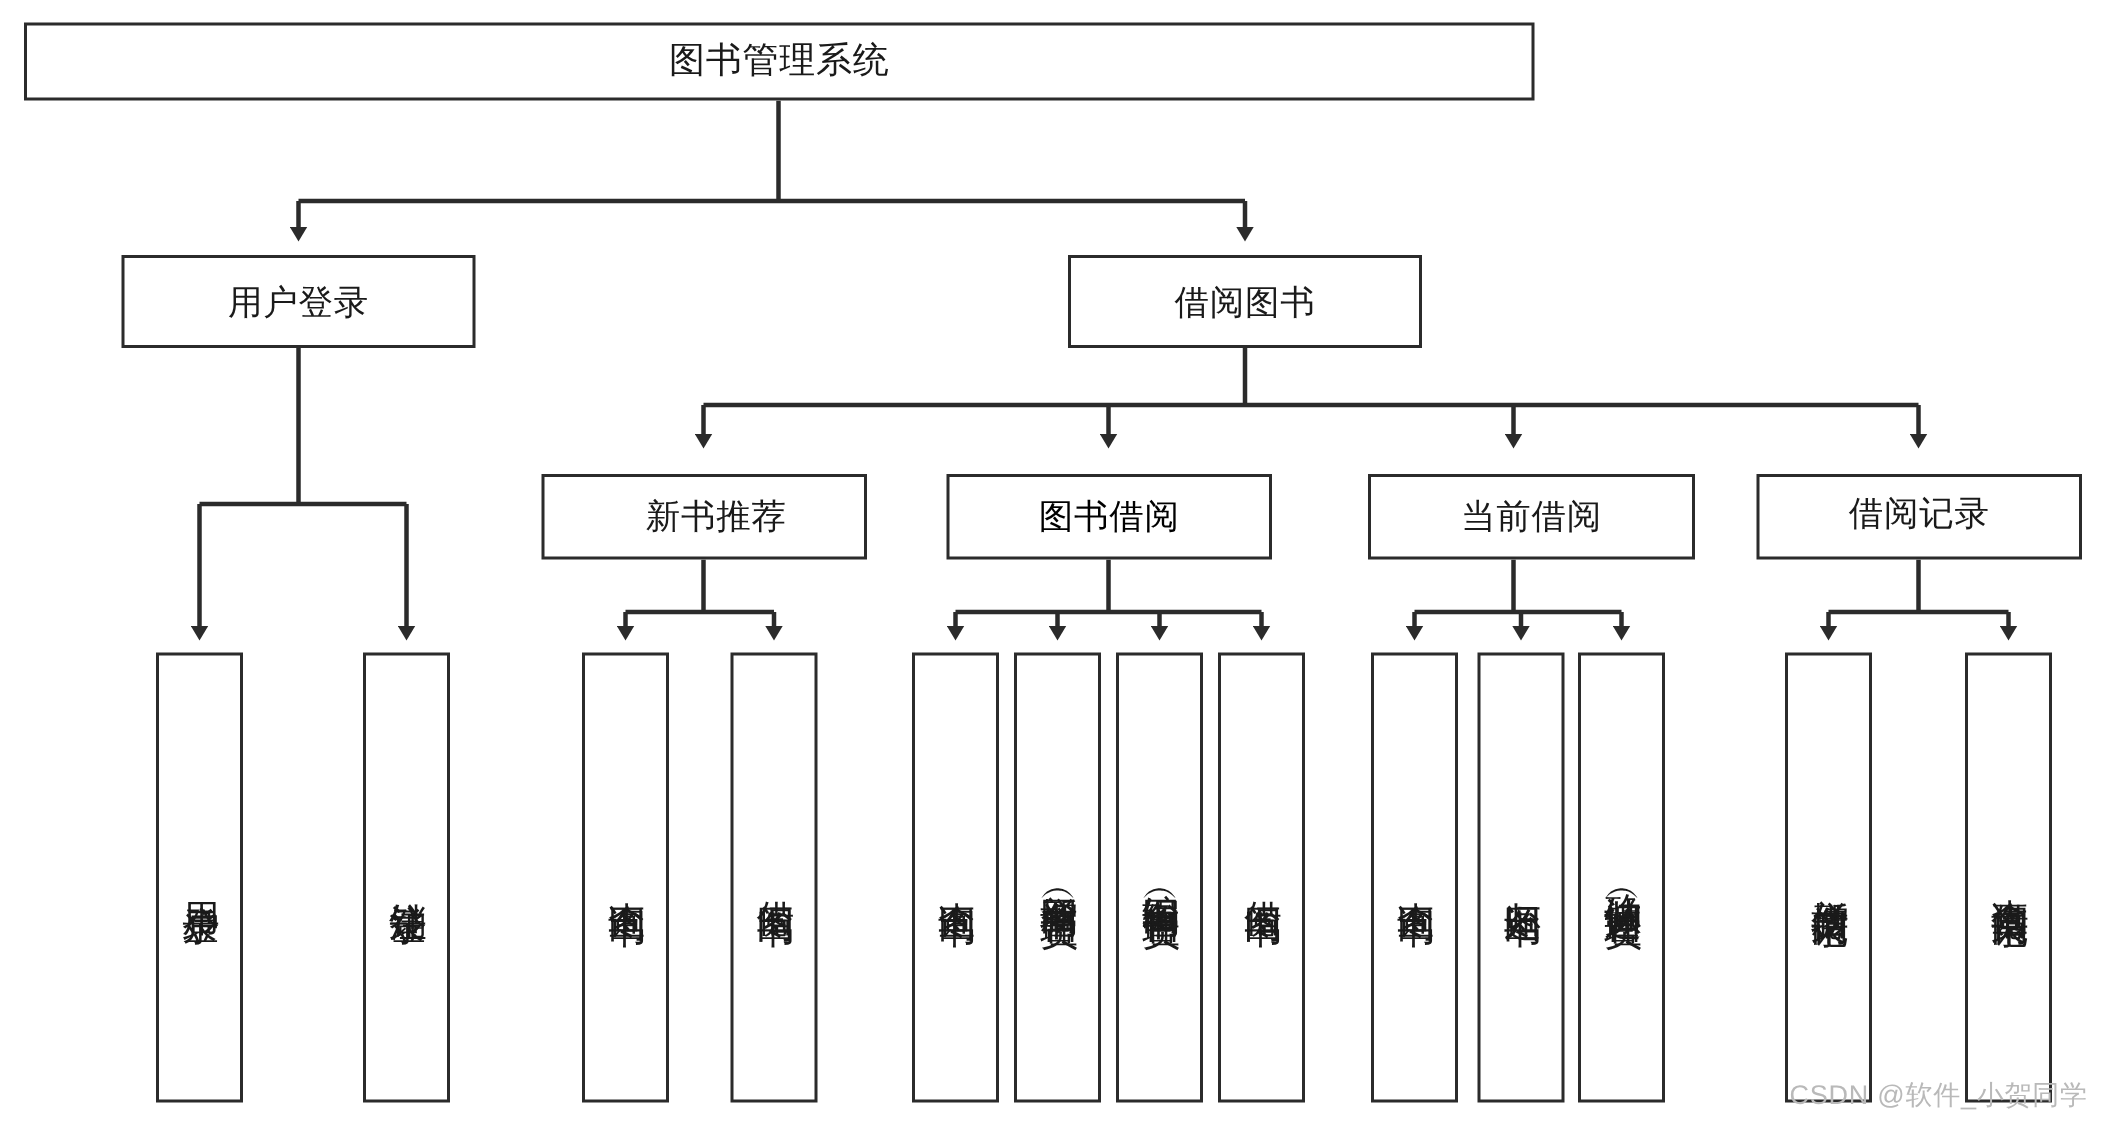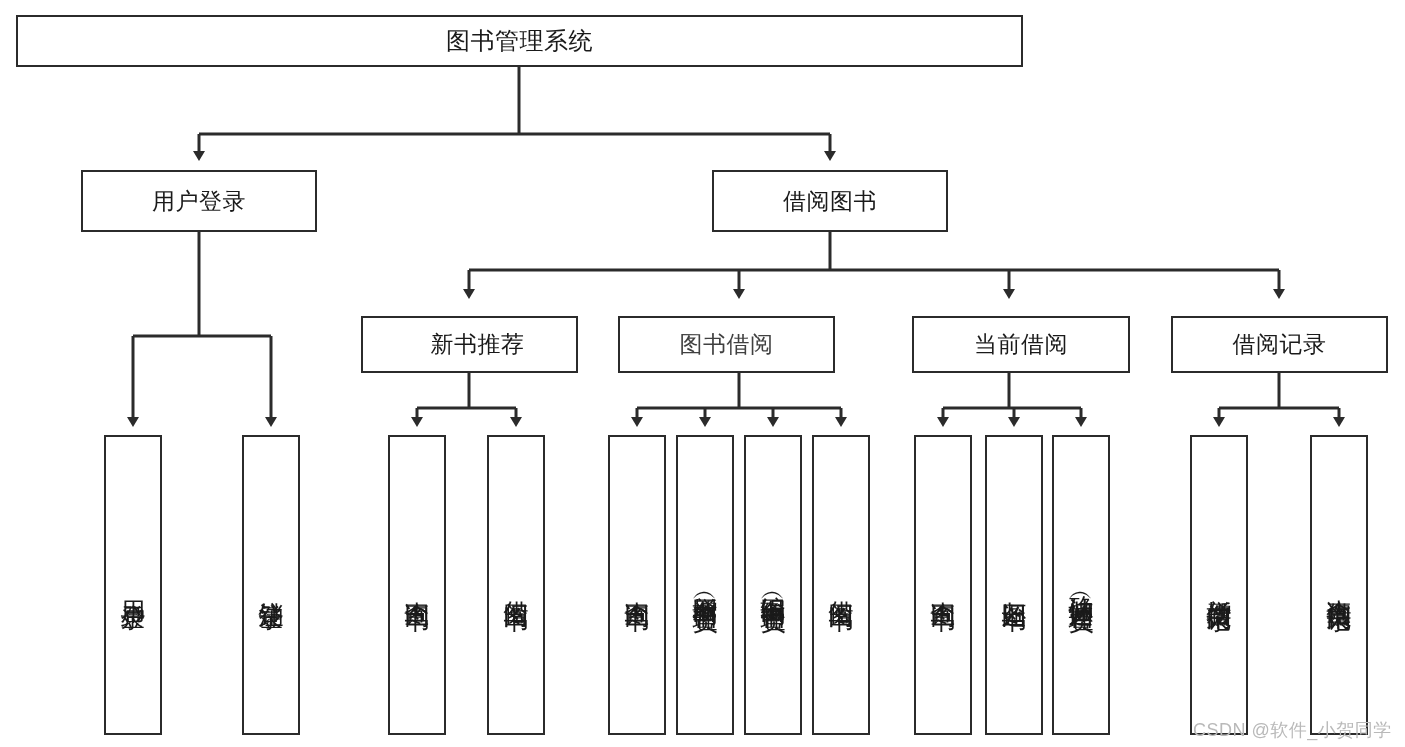--- a/index.html
+++ b/index.html
@@ -128,27 +128,27 @@
   <div class="node horiz" id="node-l2-0" style="left: 81px; top: 170px; width: 236px; height: 62px; border-color: rgb(43, 43, 43); background: rgb(255, 255, 255); color: rgb(26, 26, 26);">
     <span class="label">用户登录</span>
   </div>
   <div class="node horiz" id="node-l2-1" style="left: 712px; top: 170px; width: 236px; height: 62px; border-color: rgb(43, 43, 43); background: rgb(255, 255, 255); color: rgb(26, 26, 26);">
     <span class="label">借阅图书</span>
   </div>
 
   <div class="node horiz" id="node-l3-0" style="left: 361px; top: 316px; width: 217px; height: 57px; border-color: rgb(43, 43, 43); background: rgb(255, 255, 255); color: rgb(26, 26, 26); padding-left: 16px;">
     <span class="label">新书推荐</span>
   </div>
-  <div class="node horiz" id="node-l3-1" style="left: 618px; top: 316px; width: 217px; height: 57px; border-color: rgb(43, 43, 43); background: rgb(255, 255, 255); color: #404040;">
+  <div class="node horiz" id="node-l3-1" style="left: 631px; top: 316px; width: 217px; height: 57px; border-color: rgb(43, 43, 43); background: rgb(255, 255, 255); color: #000000;">
     <span class="label">图书借阅</span>
   </div>
   <div class="node horiz" id="node-l3-2" style="left: 900px; top: 316px; width: 218px; height: 57px; border-color: rgb(43, 43, 43); background: rgb(255, 255, 255); color: rgb(26, 26, 26); margin-left: 12px;">
     <span class="label">当前借阅</span>
   </div>
-  <div class="node horiz" id="node-l3-3" style="left: 1171px; top: 316px; width: 217px; height: 57px; border-color: rgb(43, 43, 43); background: rgb(255, 255, 255); color: rgb(26, 26, 26);">
+  <div class="node horiz" id="node-l3-3" style="left: 1171px; top: 316px; width: 217px; height: 57px; border-color: rgb(43, 43, 43); background: rgb(255, 255, 255); color: rgb(26, 26, 26); font-family: Liberation Mono, monospace;">
     <span class="label">借阅记录</span>
   </div>
 
   <div class="node vert" id="node-leaf-0" style="left: 104px; top: 435px; width: 58px; height: 300px; border-color: rgb(43, 43, 43); background: rgb(255, 255, 255); color: rgb(26, 26, 26);">
     <span class="label">用户登录</span>
   </div>
   <div class="node vert" id="node-leaf-1" style="left: 242px; top: 435px; width: 58px; height: 300px; border-color: rgb(43, 43, 43); background: rgb(255, 255, 255); color: rgb(26, 26, 26);">
     <span class="label">注销登录</span>
   </div>
   <div class="node vert" id="node-leaf-2" style="left: 388px; top: 435px; width: 58px; height: 300px; border-color: rgb(43, 43, 43); background: rgb(255, 255, 255); color: rgb(26, 26, 26);">

